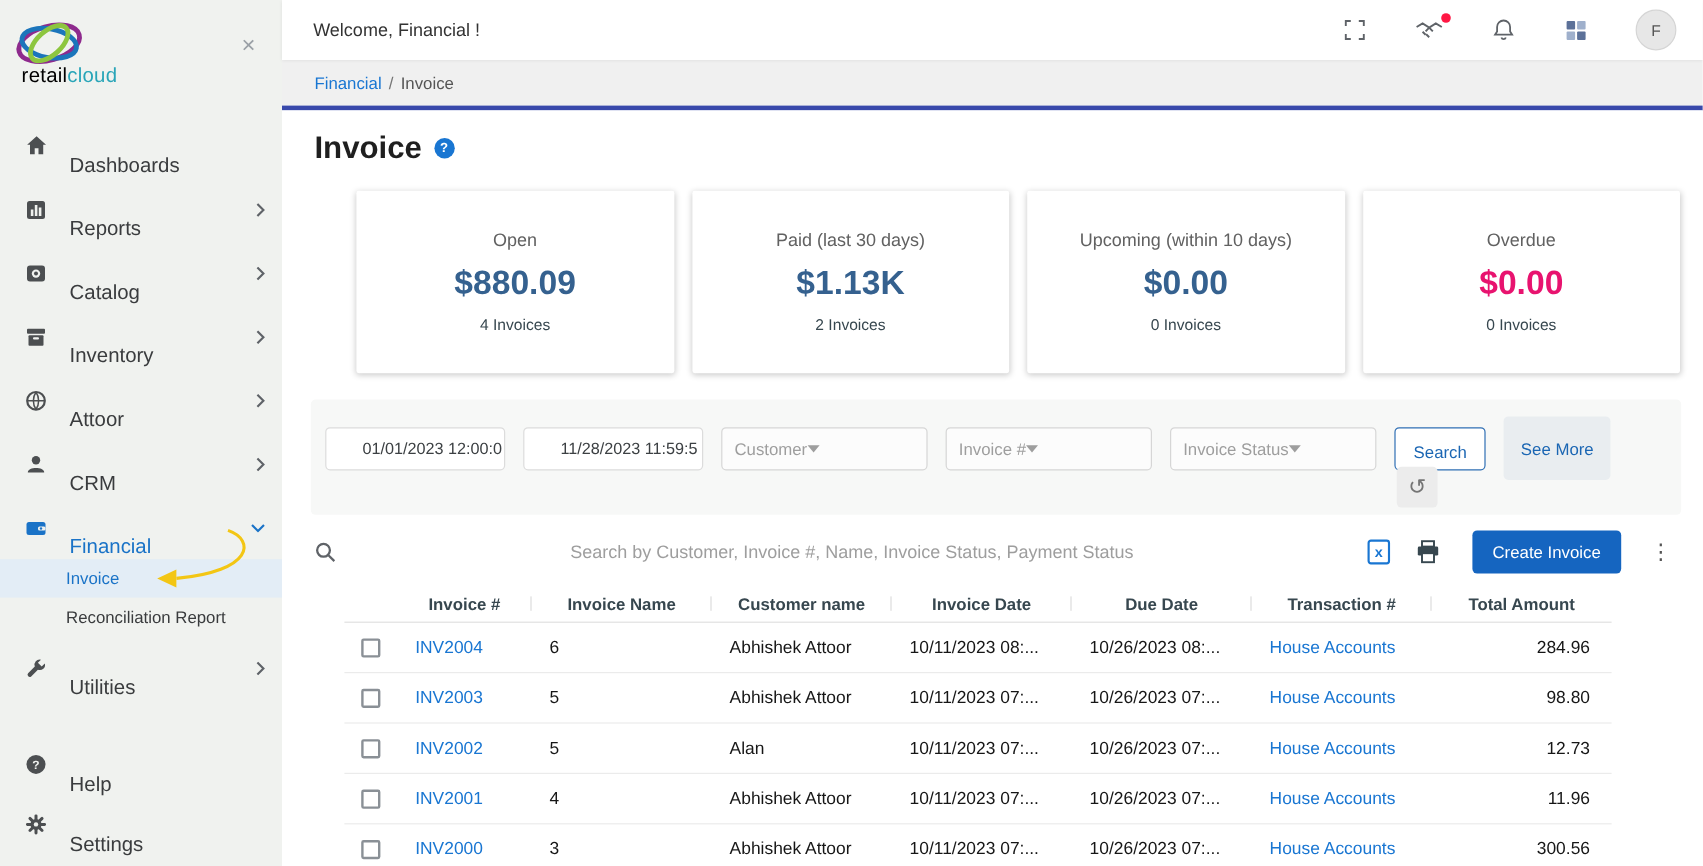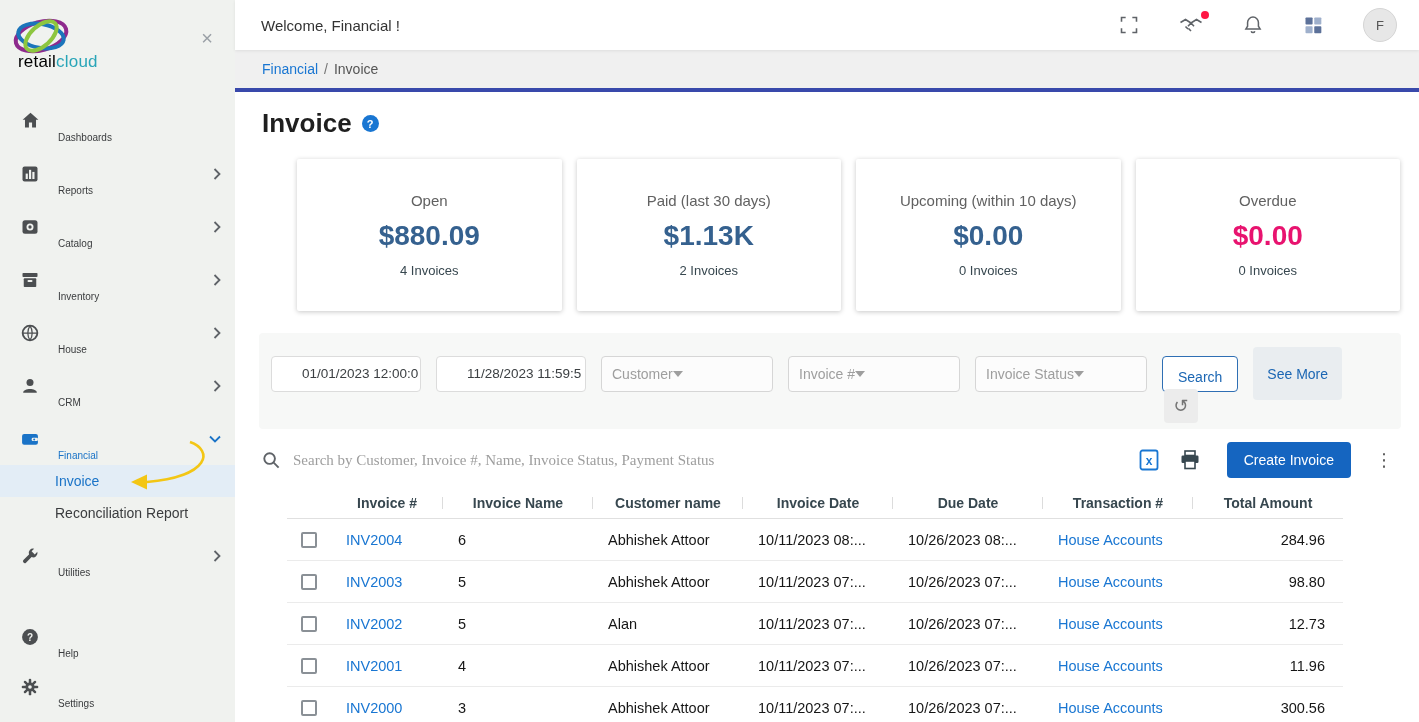--- a/index.html
+++ b/index.html
@@ -10,21 +10,21 @@
   
   .sidebar { width:235px; flex-shrink:0; background:#f0f2ef; display:flex; flex-direction:column; position:relative; }
   .logo-block { padding:12px 0 4px 10px; position:relative; }
   .logo-text { font-size:17px; margin:-14px 0 0 8px; letter-spacing:.2px; }
   .logo-retail { color:#000000; }
   .logo-cloud { color:#29a5b8; }
   .sidebar-close { position:absolute; top:28px; right:22px; font-size:20px; color:#9aa0a6; cursor:pointer; line-height:1; }
   .nav { margin-top:18px; display:flex; flex-direction:column; flex:1; }
   .nav-item { height:53px; display:flex; align-items:center; padding:0 14px 0 18px; cursor:pointer; color:#3a3c3e; }
   .nav-item .icon { width:24px; display:flex; justify-content:center; align-items:center; }
-  .nav-item .label { margin-left:16px; font-size:10px; flex:1;margin-top:33px; }
+  .nav-item .label { margin-left:16px; font-size:17px; flex:1;margin-top:33px; }
   .nav-item.active-blue { color:#1a73c7; }
   .sub-item { height:32px; display:flex; align-items:center; padding-left:55px; font-size:14px; color:#3a3c3e; cursor:pointer; }
   .sub-item.active { background:#e3edf6; color:#1a73c7; }
   .bottom-group { margin-top:auto; padding-bottom:10px; }
   .bottom-group .nav-item { height:50px; }
   .annot-arrow { position:absolute; left:105px; top:438px; pointer-events:none; z-index:5; }
 
   
   .right-col { flex:1; display:flex; flex-direction:column; min-width:0; }
 
@@ -56,21 +56,21 @@
   .filter-section { margin:4px 18px 0 24px; background:#f7f8f7; border-radius:4px; position:relative; height:96px; padding:14px 12px 0; }
   .filter-row { display:flex; gap:15px; align-items:center; }
   .date-input { width:150px; height:36px; background:#fff; border:1px solid #dcdcdc; border-radius:4px; display:flex; align-items:center; gap:22px; padding:0 8px; font-size:13.5px; color:#3c4043; white-space:nowrap; overflow:hidden; cursor:text; }
   .select { width:172px; height:36px; border:1px solid #d6d6d6; border-radius:4px; background:#fcfcfc; display:flex; align-items:center; padding:0 10px; font-size:14px; color:#9e9e9e; cursor:pointer; }
   .caret { width:0; height:0; border-left:5px solid transparent; border-right:5px solid transparent; border-top:6px solid #9e9e9e; }
   .btn-search { height:36px; padding:12px 15px; background:#fff; border:1px solid #2f6fb4; color:#1b66b3; border-radius:4px; font-size:14px; font-weight:500; font-family:inherit; cursor:pointer; }
   .btn-seemore { height:53px; padding:0 14px; background:#e9edf0; border:none; color:#1b66b3; border-radius:4px; font-size:14px; font-weight:500; font-family:inherit; cursor:pointer; }
   .btn-reset { position:absolute; top:56px; left:905px; width:34px; height:34px; background:#ececec; border:none; border-radius:4px; color:#757575; font-size:18px; display:flex; align-items:center; justify-content:center; cursor:pointer; }
 
   .toolbar-row { display:flex; align-items:center; gap:12px; padding:13px 22px 9px 27px; }
-  .search-input { flex:1; border:none; outline:none; font-size:15px; color:#c2410c; font-family:Liberation Serif, serif; background:transparent; }
+  .search-input { flex:1; border:none; outline:none; font-size:15px; color:#c2410c; font-family:Liberation Sans, sans-serif; background:transparent;text-align:center; }
   .search-input::placeholder { color:#9e9e9e; }
   .toolbar-icons { display:flex; align-items:center; gap:20px; }
   .btn-create { height:36px; padding:0 17px; background:#1565c0; color:#fff; border:none; border-radius:4px; font-size:14px; font-family:inherit; cursor:pointer; margin-left:6px; }
   .dots { font-size:18px; color:#555; cursor:pointer; padding:0 4px; }
 
   .table-wrap { margin:0 76px 0 52px; }
   .tgrid { display:grid; grid-template-columns:44px 112px 150px 150px 150px 150px 150px 1fr; align-items:center; }
   .thead { height:32px; border-bottom:1px solid #e0e0e0; font-size:14px; font-weight:bold; color:#37474f; }
   .th { text-align:center; position:relative; }
   .th:not(:last-child)::after { content:""; position:absolute; right:0; top:2px; bottom:2px; width:1px; background:#dcdcdc; }
@@ -150,21 +150,21 @@
           </svg>
       </div>
 
       <div class="nav-item">
         <span class="icon">
           <svg width="20" height="20" viewBox="0 0 24 24">
               <circle cx="12" cy="12" r="8.8" fill="none" stroke="#4c4f51" stroke-width="2.2"></circle>
               <path d="M12 3.4 C8.5 8 8.5 16 12 20.6 M12 3.4 C15.5 8 15.5 16 12 20.6 M3.5 12 H20.5" stroke="#4c4f51" stroke-width="1.5" fill="none"></path>
             </svg>
         </span>
-        <span class="label">House</span>
+        <span class="label">Attoor</span>
         <svg width="8" height="12" viewBox="0 0 8 12">
             <path d="M1.5 1 L6.5 6 L1.5 11" stroke="#5f6368" stroke-width="1.8" fill="none"></path>
           </svg>
       </div>
 
       <div class="nav-item">
         <span class="icon">
           <svg width="20" height="20" viewBox="0 0 24 24">
               <circle cx="12" cy="7.8" r="4.2" fill="#4c4f51"></circle>
               <path d="M3.8 20 C3.8 14.2 20.2 14.2 20.2 20 Z" fill="#4c4f51"></path>

